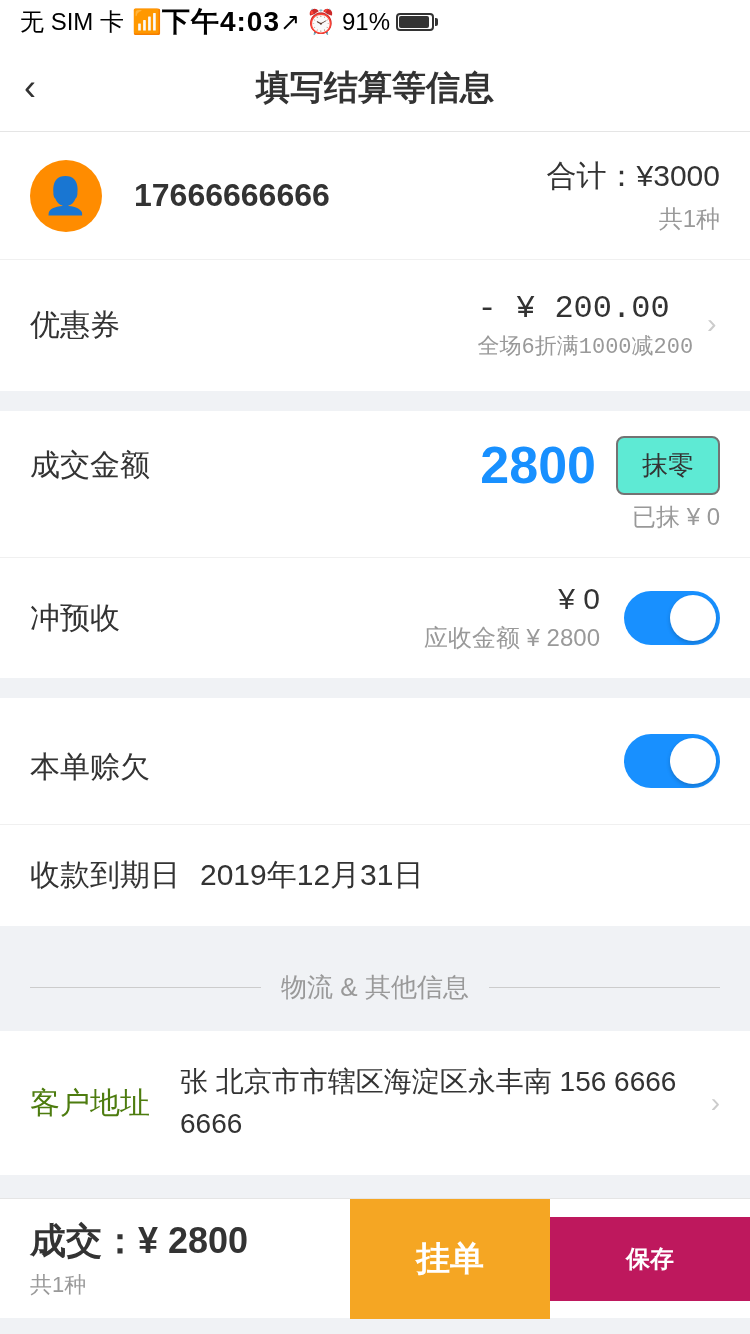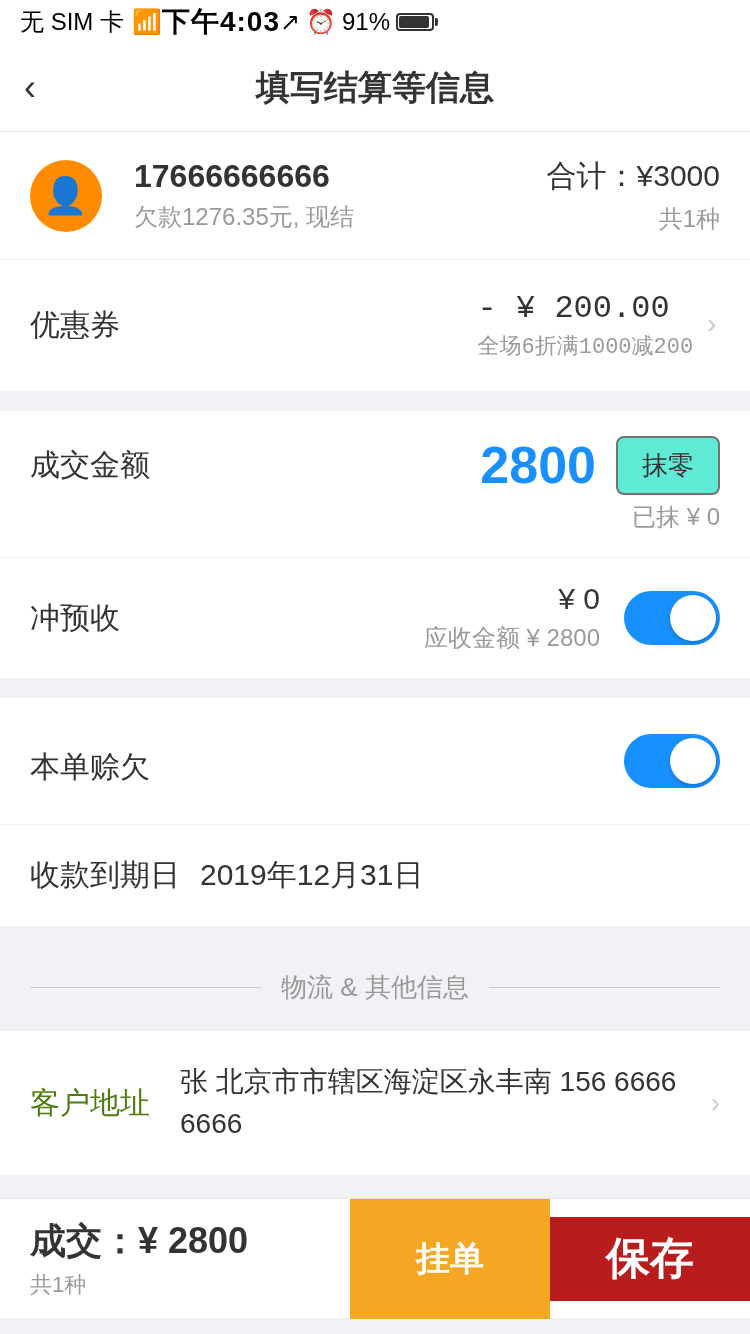--- a/index.html
+++ b/index.html
@@ -377,23 +377,23 @@
       font-size: 34px;
       font-weight: 600;
       display: flex;
       align-items: center;
       justify-content: center;
       cursor: pointer;
     }
     .bottom-btn-save {
       width: 200px;
       height: 84px;
-      background: #b91c1c;
+      background: #be185d;
       color: #fff;
-      font-size: 44px;
+      font-size: 24px;
       font-weight: 600;
       display: flex;
       align-items: center;
       justify-content: center;
       cursor: pointer;
     }
   </style>
 </head>
 <body>
 
@@ -417,21 +417,20 @@
   <div class="nav-back">‹</div>
   <div class="nav-title">填写结算等信息</div>
 </div>
 
 <div class="user-row">
   <div class="user-avatar">
     <span class="user-avatar-icon">👤</span>
   </div>
   <div class="user-info">
     <div class="user-phone">17666666666</div>
-    <div class="user-sub">欠款1276.35元, 现结</div>
   </div>
   <div class="user-total">
     <div class="user-total-amount">
       <span>合计：</span><span>¥3000</span>
     </div>
     <div class="user-total-count">共1种</div>
   </div>
 </div>
 
 <div class="coupon-row">

